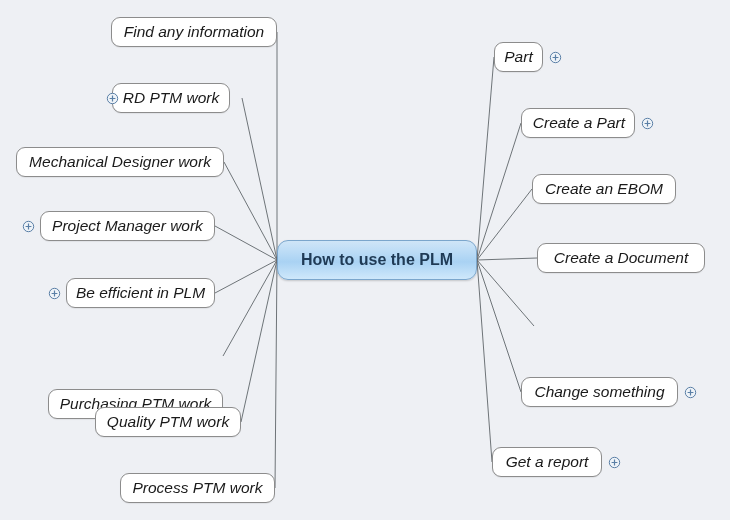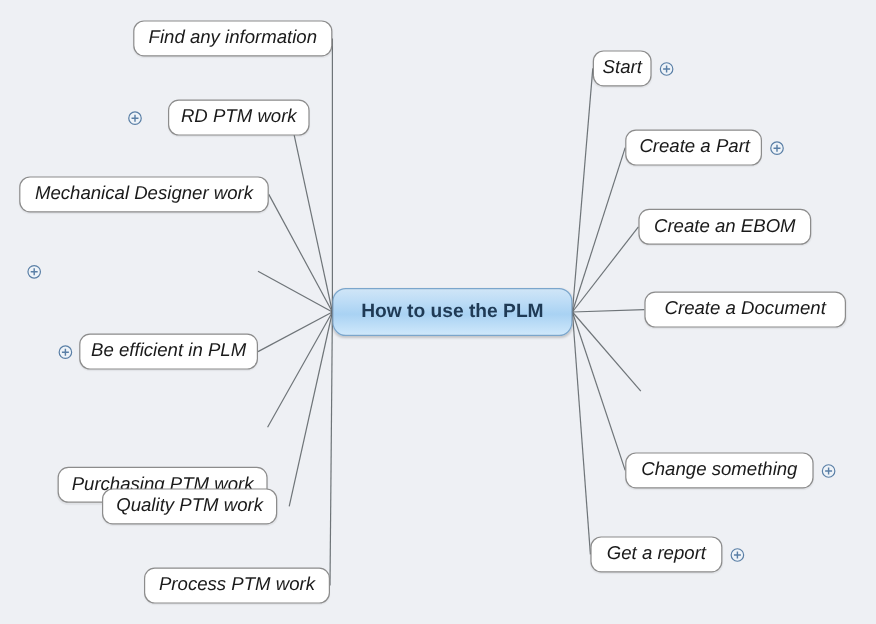--- a/index.html
+++ b/index.html
@@ -96,58 +96,61 @@
       <line x1="477" y1="260" x2="492" y2="462" stroke="#6e7478" stroke-width="1"></line>
     </svg>
 
   <div class="root" id="root-node" style="left: 277px; top: 240px; width: 200px; height: 40px;">
     <span>How to use the PLM</span>
   </div>
 
 <div class="node" id="node-find-any-information" style="left: 111px; top: 17px; width: 166px; height: 30px;">
       <span class="node-label">Find any information</span>
     </div>
-    <div class="node" id="node-rd-ptm-work" style="left: 140px; top: 83px; width: 118px; height: 30px;">
+    <div class="node" id="node-rd-ptm-work" style="left: 112px; top: 83px; width: 118px; height: 30px;">
       <span class="node-label">RD PTM work</span>
     </div>
     <span class="expander" style="left: 106px; top: 91.5px;">
       <svg width="13" height="13" viewBox="0 0 13 13">
         <circle cx="6.5" cy="6.5" r="5.2" fill="#eef3f8" stroke="#5a7fa6" stroke-width="1"></circle>
         <path d="M3.6 6.5 H9.4 M6.5 3.6 V9.4" stroke="#5a7fa6" stroke-width="1.2"></path>
       </svg>
     </span>
     <div class="node" id="node-mechanical-designer-work" style="left: 16px; top: 147px; width: 208px; height: 30px;">
       <span class="node-label">Mechanical Designer work</span>
+    </div>
+    <div class="node" id="node-project-manager-work" style="left: 40px; top: 211px; width: 175px; height: 30px;">
+      <span class="node-label">Project Manager work</span>
     </div>
     <span class="expander" style="left: 22px; top: 219.5px;">
       <svg width="13" height="13" viewBox="0 0 13 13">
         <circle cx="6.5" cy="6.5" r="5.2" fill="#eef3f8" stroke="#5a7fa6" stroke-width="1"></circle>
         <path d="M3.6 6.5 H9.4 M6.5 3.6 V9.4" stroke="#5a7fa6" stroke-width="1.2"></path>
       </svg>
     </span>
     <div class="node" id="node-be-efficient-in-plm" style="left: 66px; top: 278px; width: 149px; height: 30px;">
       <span class="node-label">Be efficient in PLM</span>
     </div>
     <span class="expander" style="left: 48px; top: 286.5px;">
       <svg width="13" height="13" viewBox="0 0 13 13">
         <circle cx="6.5" cy="6.5" r="5.2" fill="#eef3f8" stroke="#5a7fa6" stroke-width="1"></circle>
         <path d="M3.6 6.5 H9.4 M6.5 3.6 V9.4" stroke="#5a7fa6" stroke-width="1.2"></path>
       </svg>
     </span>
     <div class="node" id="node-purchasing-ptm-work" style="left: 48px; top: 341px; width: 175px; height: 30px; margin-top: 48px;">
       <span class="node-label">Purchasing PTM work</span>
     </div>
-    <div class="node" id="node-quality-ptm-work" style="left: 85px; top: 407px; width: 146px; height: 30px;">
+    <div class="node" id="node-quality-ptm-work" style="left: 95px; top: 407px; width: 146px; height: 30px;">
       <span class="node-label">Quality PTM work</span>
     </div>
     <div class="node" id="node-process-ptm-work" style="left: 120px; top: 473px; width: 155px; height: 30px;">
       <span class="node-label">Process PTM work</span>
     </div>
     <div class="node" id="node-start" style="left: 494px; top: 42px; width: 49px; height: 30px;">
-      <span class="node-label">Start</span>
+      <span class="node-label">Part</span>
     </div>
     <span class="expander" style="left: 549px; top: 50.5px;">
       <svg width="13" height="13" viewBox="0 0 13 13">
         <circle cx="6.5" cy="6.5" r="5.2" fill="#eef3f8" stroke="#5a7fa6" stroke-width="1"></circle>
         <path d="M3.6 6.5 H9.4 M6.5 3.6 V9.4" stroke="#5a7fa6" stroke-width="1.2"></path>
       </svg>
     </span>
     <div class="node" id="node-create-a-part" style="left: 521px; top: 108px; width: 114px; height: 30px; justify-content: flex-end;">
       <span class="node-label">Create a Part</span>
     </div>

